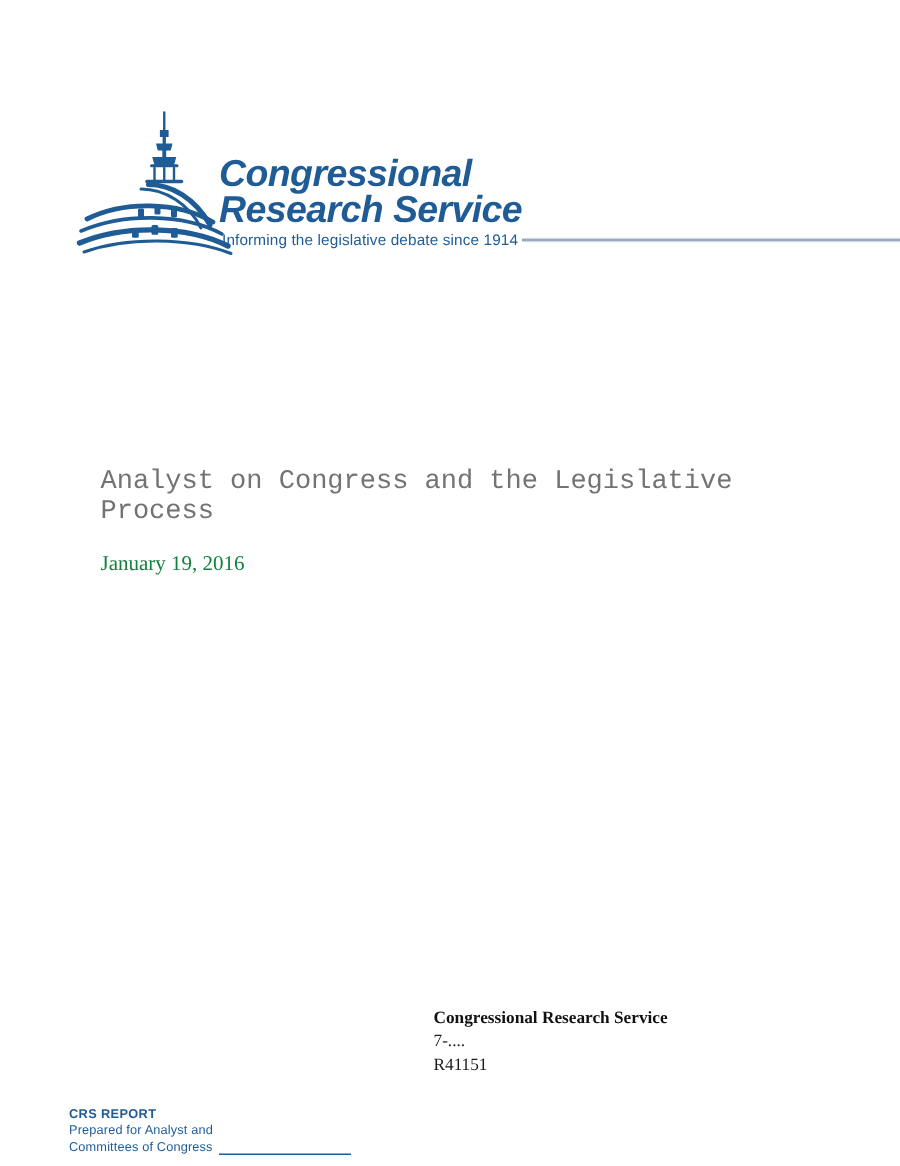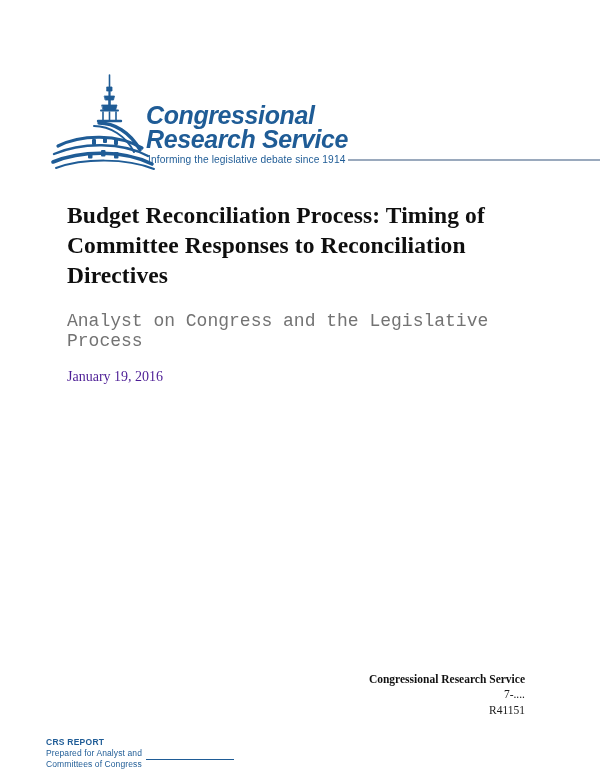--- a/index.html
+++ b/index.html
@@ -79,30 +79,29 @@
     font-family: Liberation Mono, monospace;
     font-size: 18px;
     line-height: 20px;
     color: #737373;
   }
   .doc-date {
     margin-top: 16px;
     font-family: "Liberation Serif", "DejaVu Serif", serif;
     font-size: 14px;
     line-height: 20px;
-    color: #4c1d95;
+    color: #15803d;
   }
 
   
   .footer-right {
     position: absolute;
-    right: 75px;
+    right: 51px;
     top: 643px;
     width: 260px;
-    text-align: right;
   }
   .footer-right .org {
     font-family: "Liberation Serif", "DejaVu Serif", serif;
     font-weight: bold;
     font-size: 11.5px;
     line-height: 16px;
     color: #111111;
   }
   .footer-right .line {
     font-family: "Liberation Serif", "DejaVu Serif", serif;
@@ -126,21 +125,21 @@
     letter-spacing: 0.25px;
     line-height: 11px;
   }
   .footer-left .prepared {
     font-size: 8.5px;
     line-height: 11px;
     letter-spacing: 0.1px;
   }
   .footer-left .committees-row {
     display: flex;
-    align-items: flex-start;
+    align-items: flex-end;
     gap: 4px;
   }
   .footer-left .committees-row .txt {
     font-size: 8.5px;
     line-height: 11px;
     letter-spacing: 0.1px;
     white-space: nowrap;
   }
   .footer-left .committees-row .rule {
     flex: 0 0 auto;
@@ -194,21 +193,20 @@
       </g>
 
       <text x="94" y="52" font-family="Liberation Sans, DejaVu Sans, sans-serif" font-size="25" font-weight="bold" font-style="italic" fill="#1f5c96" letter-spacing="-0.4">Congressional</text>
       <text x="94" y="76" font-family="Liberation Sans, DejaVu Sans, sans-serif" font-size="25" font-weight="bold" font-style="italic" fill="#1f5c96" letter-spacing="-0.4">Research Service</text>
       <text x="96" y="91" font-family="Liberation Sans, DejaVu Sans, sans-serif" font-size="10.2" fill="#1f5c96" letter-spacing="0.1">Informing the legislative debate since 1914</text>
     </svg>
 
     <div class="header-rule"></div>
   </div>
 
-  <div class="title">Budget Reconciliation Process: Timing of Committee Responses to Reconciliation Directives</div>
 
   <div class="author-block">
     <div class="author-role">Analyst on Congress and the Legislative Process</div>
     <div class="doc-date">January 19, 2016</div>
   </div>
 
   <div class="footer-right">
     <div class="org">Congressional Research Service</div>
     <div class="line">7-....</div>
     <div class="line">R41151</div>

